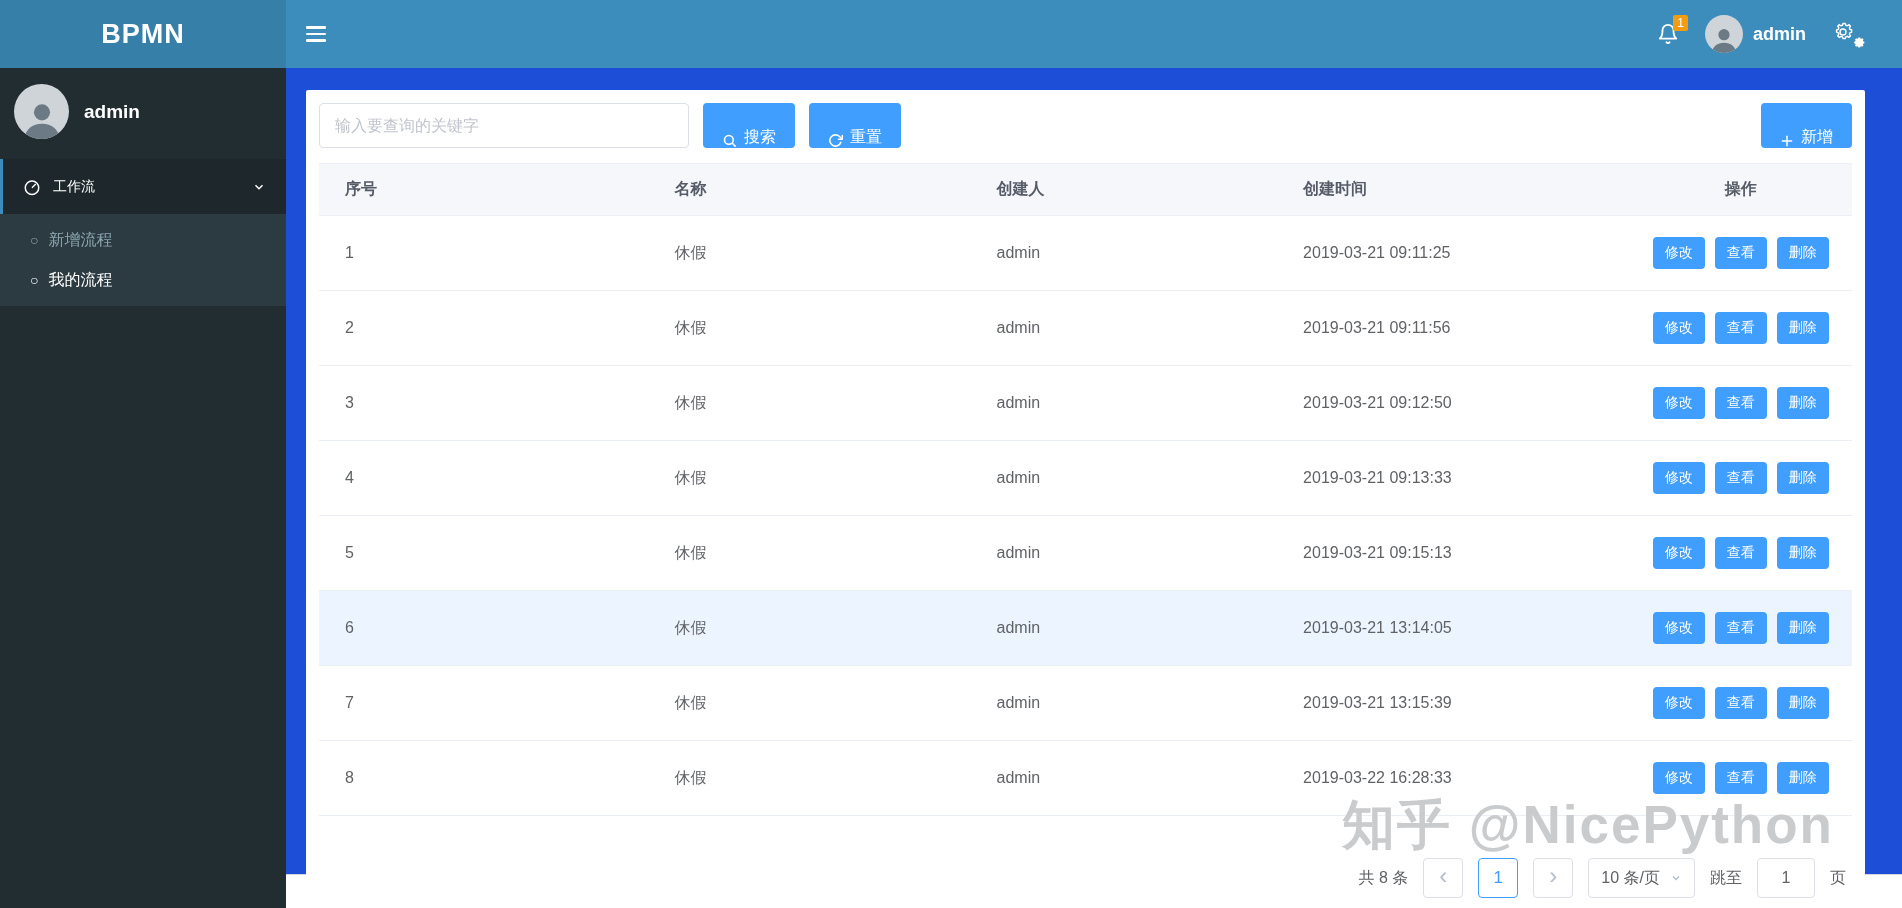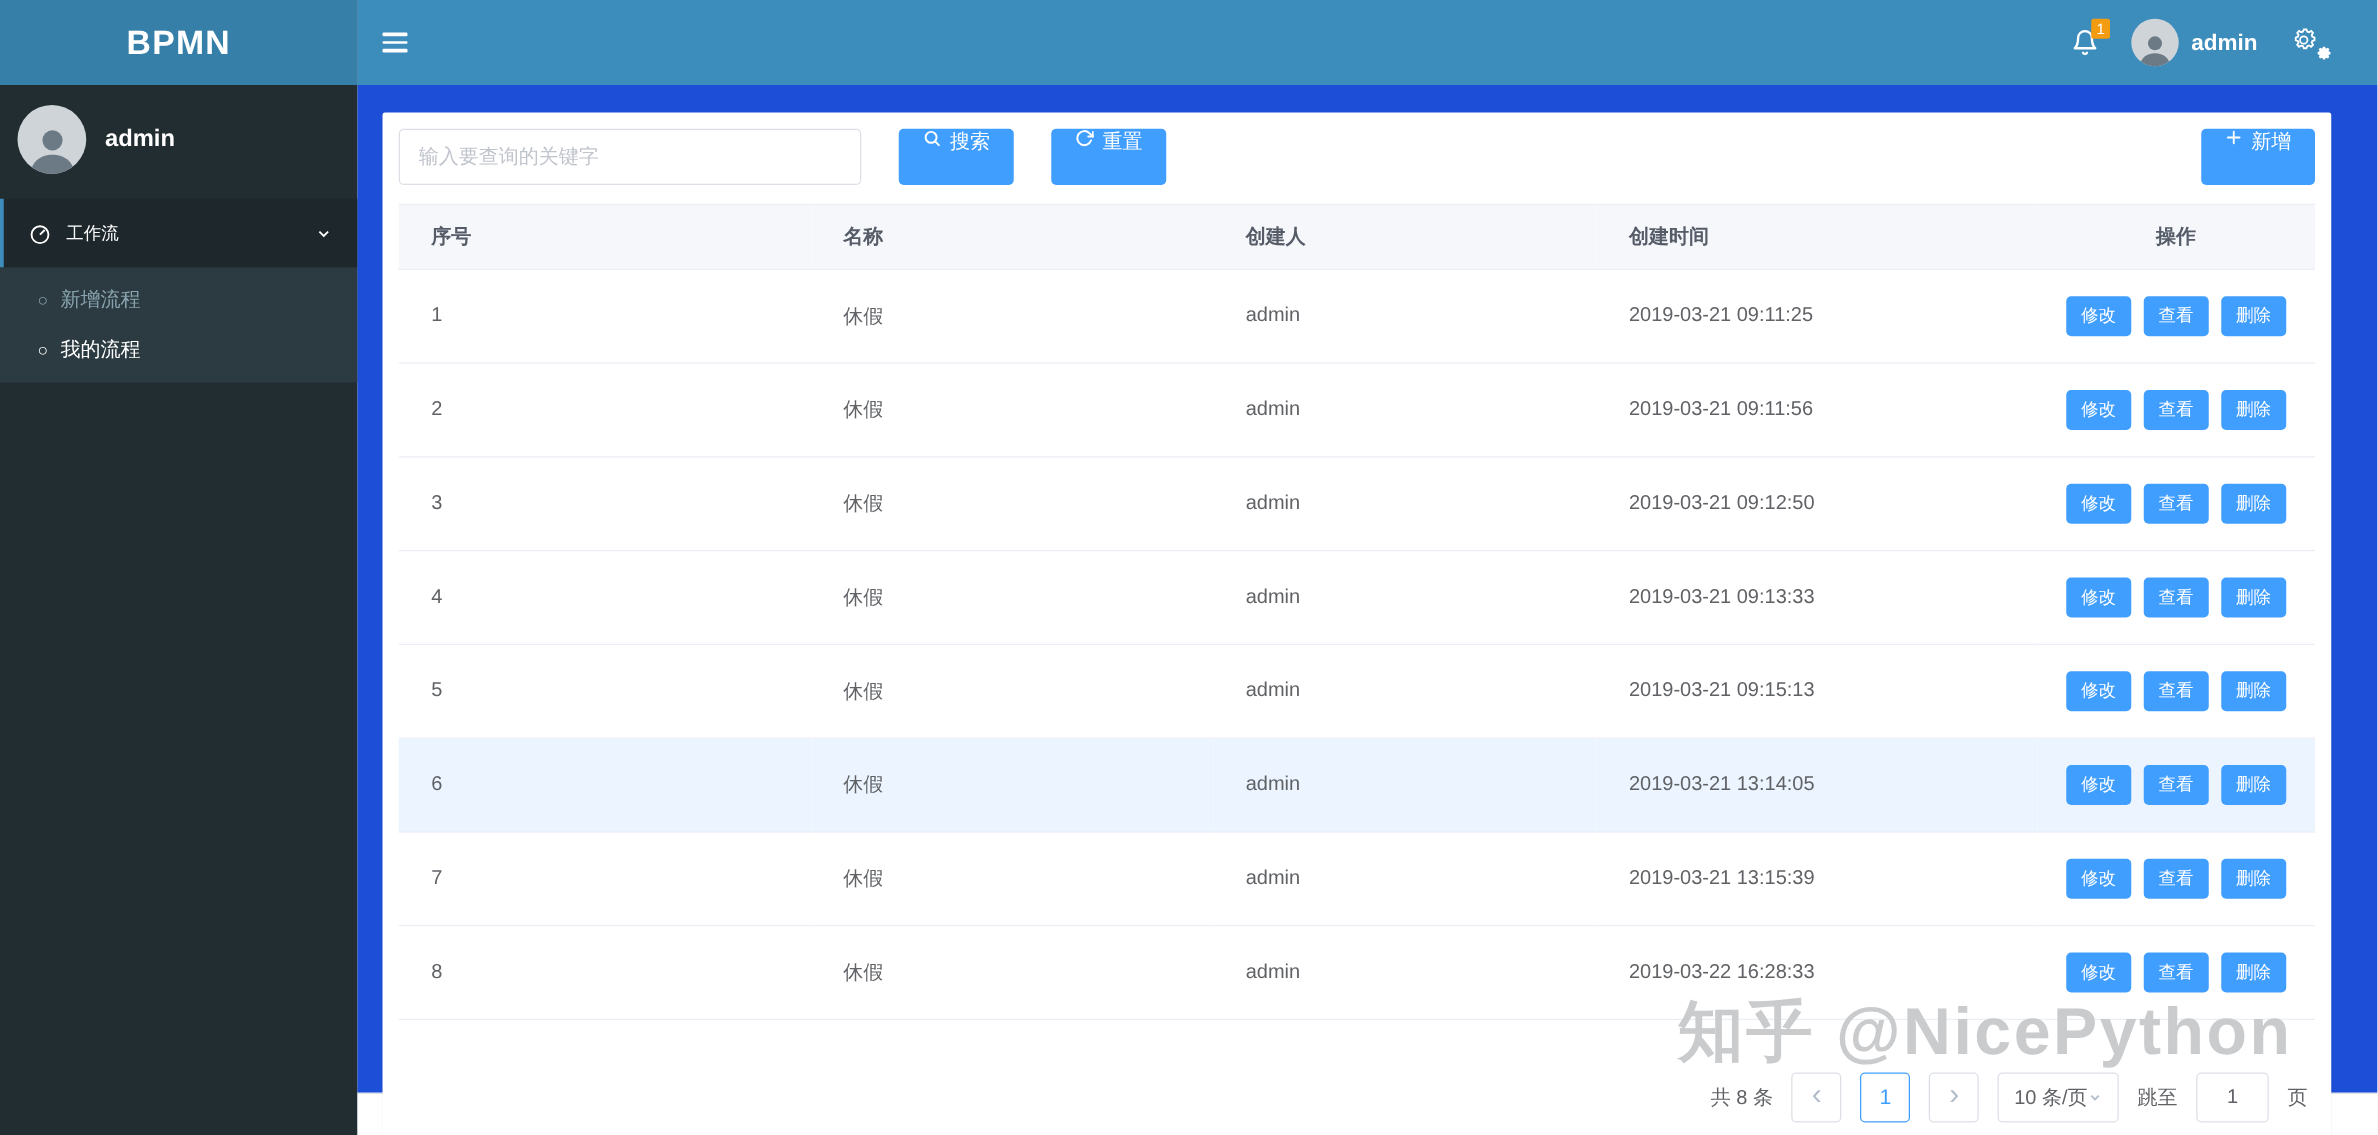--- a/index.html
+++ b/index.html
@@ -37,36 +37,36 @@
   .nav-uname { font-weight:bold; font-size:18px; }
   .gears { position:relative; width:34px; height:30px; cursor:pointer; }
 
   
   .content { flex:1; background:#1d4ed8; padding:22px 37px 8px 20px; position:relative; display:flex; flex-direction:column; min-height:0; }
   .card { background:#fff; border-radius:2px; padding:13px 13px; flex:1; box-shadow:0 1px 1px rgba(0,0,0,.05); }
 
   .toolbar { display:flex; align-items:center; gap:14px; }
   .search-input { width:370px; height:45px; border:1px solid #dcdfe6; border-radius:4px; padding:0 15px; font-size:16px; color:#606266; outline:none; font-family:inherit; }
   .search-input::placeholder { color:#c0c4cc; }
-  .btn { display:inline-flex; align-items:flex-start; gap:7px; background:#409eff; color:#fff; border:none; border-radius:4px; height:45px; padding:0 19px; font-size:16px; cursor:pointer; font-family:Liberation Mono, monospace;margin-left:16px; }
+  .btn { display:inline-flex; align-items:flex-end; gap:7px; background:#409eff; color:#fff; border:none; border-radius:4px; height:45px; padding:0 19px; font-size:16px; cursor:pointer; font-family:Liberation Mono, monospace; }
   .btn-add { margin-left:auto; }
 
   table { width:100%; border-collapse:collapse; margin-top:15px; table-layout:fixed; }
   col.c1{width:21.5%} col.c2{width:21%} col.c3{width:20%} col.c4{width:23%} col.c5{width:14.5%}
   thead th { background:#f6f7fa; color:#555c68; font-weight:600; font-size:16px; text-align:left; padding:15px 0 15px 26px; border-top:1px solid #ebeef5; border-bottom:1px solid #ebeef5; }
   thead th.actions { text-align:center; padding:15px 0; }
   tbody td { color:#606266; font-size:16px; padding:21px 0 21px 26px; border-bottom:1px solid #ebeef5; }
   tbody td.actions { text-align:center; padding:21px 0; white-space:nowrap; }
   tr.highlight { background:#ecf5ff; }
   .mini-btn { background:#409eff; color:#fff; border:none; border-radius:4px; padding:7px 12px; font-size:14px; margin:0 5px; cursor:pointer; font-family:inherit; }
 
   .pagination { display:flex; align-items:center; justify-content:flex-end; gap:15px; margin-top:42px; color:#606266; font-size:16px; padding-right:6px; }
   .pg-btn { width:40px; height:40px; border:1px solid #dcdfe6; border-radius:4px; background:#fff; display:flex; align-items:center; justify-content:center; color:#b4bccc; font-size:24px; cursor:pointer; padding-bottom:4px; }
   .pg-active { border-color:#409eff; color:#409eff; font-size:17px; padding-bottom:0; }
-  .pg-select { height:40px; border:1px solid #dcdfe6; border-radius:4px; display:flex; align-items:center; padding:0 12px; color:#606266; cursor:pointer; background:#fff; }
+  .pg-select { height:40px; border:1px solid #dcdfe6; border-radius:4px; display:flex; align-items:center; gap:10px; padding:0 12px; color:#606266; cursor:pointer; background:#fff; }
   .jump-input { width:58px; height:40px; border:1px solid #dcdfe6; border-radius:4px; text-align:center; font-size:16px; color:#606266; outline:none; font-family:inherit; }
 
   .watermark { position:absolute; right:68px; bottom:12px; font-size:53px; color:#c9cbcd; font-weight:600; letter-spacing:2px; pointer-events:none; }
 
   footer { height:34px; background:#fff; border-top:1px solid #d2d6de; display:flex; align-items:center; padding-left:20px; font-size:16px; color:#333; flex-shrink:0; }
   footer strong { margin-right:0; }
 </style>
 </head>
 <body>
 

